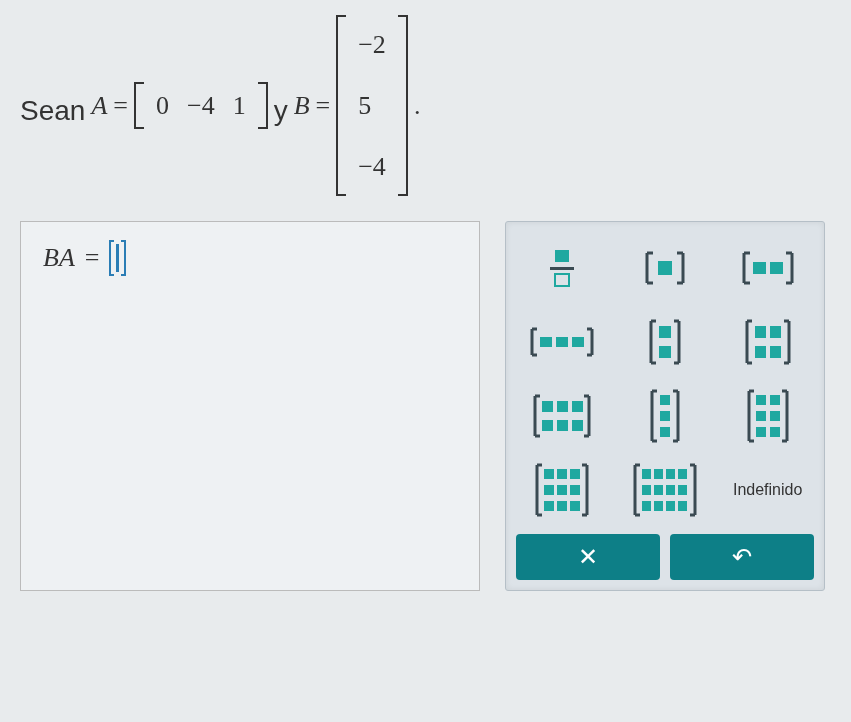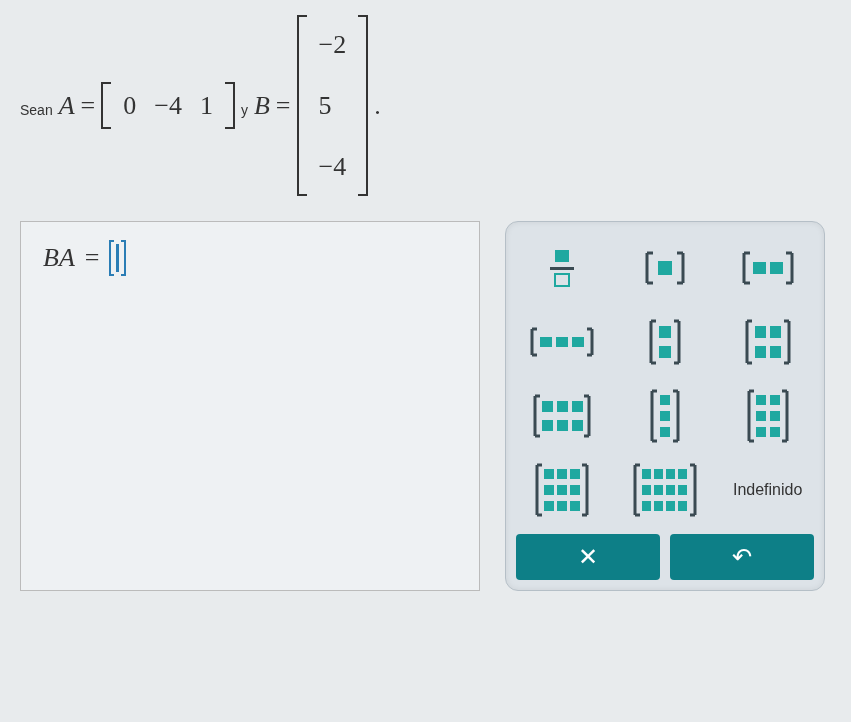--- a/index.html
+++ b/index.html
@@ -84,21 +84,21 @@
     width: 3px;
     margin: 4px 2px;
     background: #2a7db5;
     animation: blink 1s step-start infinite;
   }
   @keyframes blink { 50% { opacity: 0.3; } }
 
   .keypad {
     background: #dde3e8;
     border: 1px solid #b5bfc7;
-    border-radius: 13px;
+    border-radius: 3px;
     width: 320px;
     padding: 14px 10px 10px;
     box-shadow: inset 0 0 6px rgba(0,0,0,0.08);
   }
   .key-grid {
     display: grid;
     grid-template-columns: repeat(3, 1fr);
     gap: 10px;
     margin-bottom: 12px;
   }
@@ -124,21 +124,21 @@
     height: 46px;
     background: #0d7f87;
     border-radius: 4px;
     display: flex;
     align-items: center;
     justify-content: center;
     color: #fff;
     font-size: 24px;
     cursor: pointer;
   }
-  .sean { font-size: 14px; margin-top: 10px; }
+  .sean { font-size: 28px; margin-top: 10px; }
 </style>
 </head>
 <body>
 
 <div class="problem-area">
   <div class="equation-row">
     <span class="sean">Sean</span>
     <span class="math-var">A</span>
     <span class="math-text">=</span>
 

